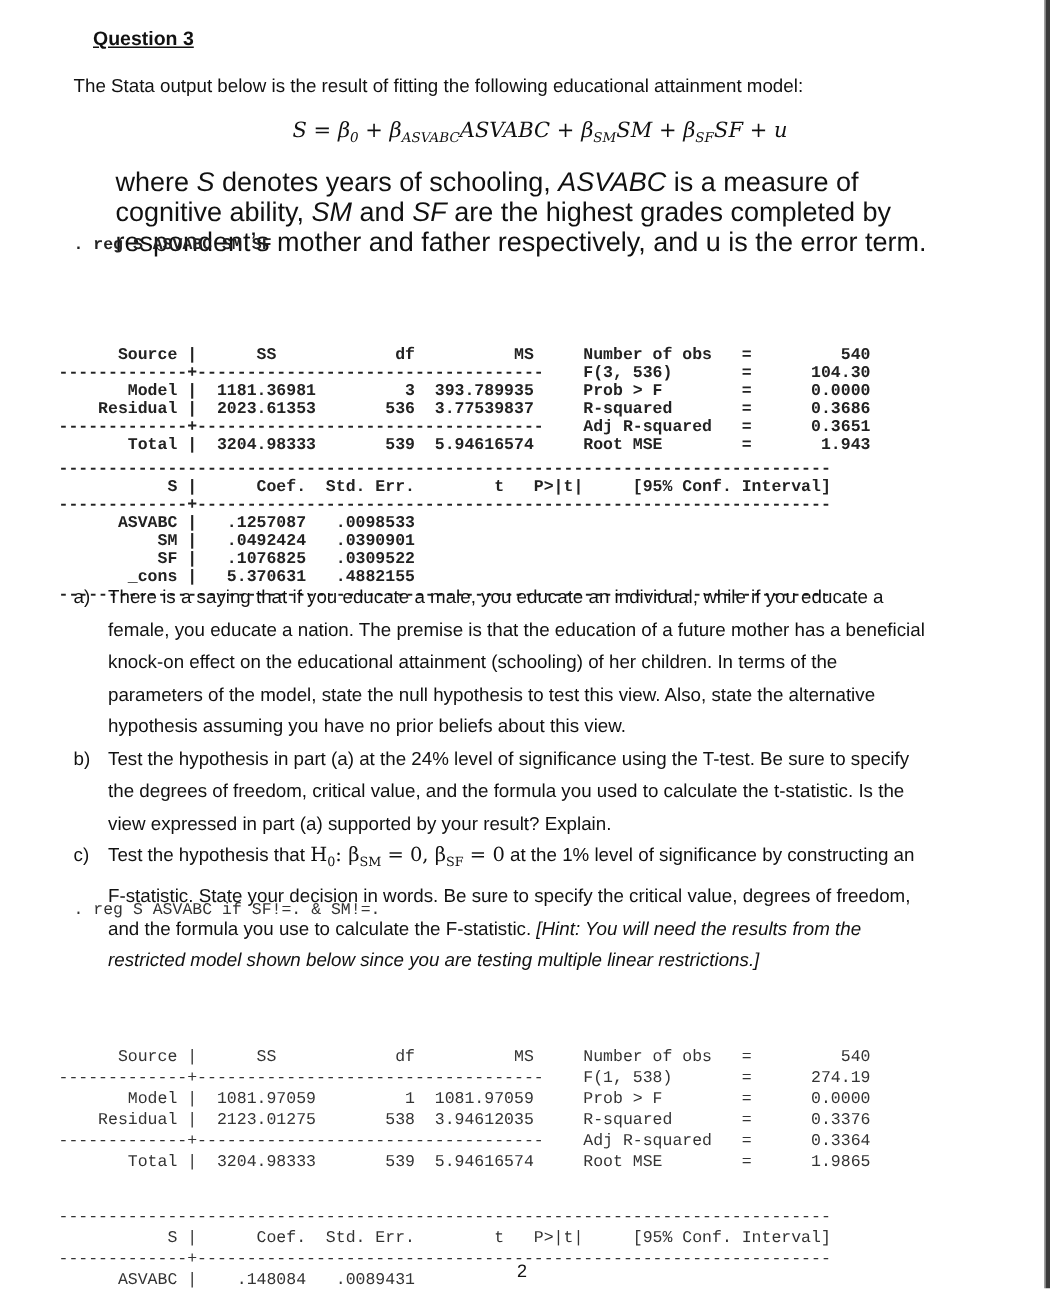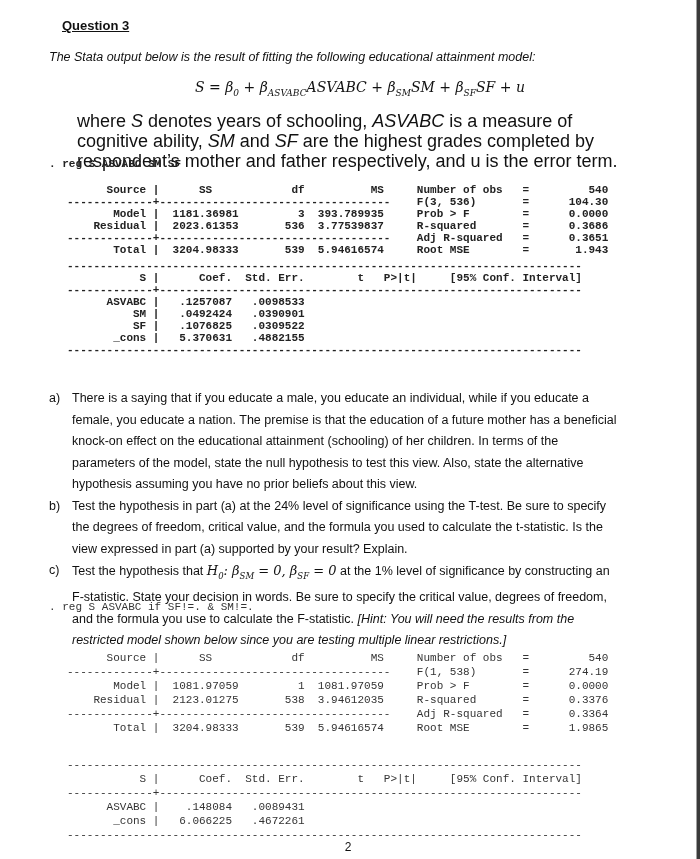--- a/index.html
+++ b/index.html
@@ -5,39 +5,39 @@
   html, body { margin: 0; padding: 0; }
   body {
     width: 700px; height: 859px; background: #ffffff; position: relative; overflow: hidden;
     font-family: "Liberation Sans", sans-serif; color: #111;
   }
   .rightbar { position: absolute; top: 0; right: 0; width: 3px; height: 859px; background: #3a3a3a; }
   .rightbar2 { position: absolute; top: 0; right: 3px; width: 1px; height: 859px; background: #a0a0a0; }
   .page { position: absolute; left: 0; top: 0; width: 696px; }
 
   .qtitle { position: absolute; left: 62px; top: 18px; font-size: 13px; font-weight: bold; text-decoration: underline; }
-  .intro { position: absolute; left: 49px; top: 50px; font-size: 12.5px; font-style: italic; }
+  .intro { position: absolute; left: 49px; top: 50px; font-size: 12.5px; }
   .eq { position: absolute; left: 0; width: 696px; top: 79px; text-align: center; font-family: "DejaVu Serif", serif; font-style: italic; font-size: 14px; padding-left: 12px; }
   .eq sub { font-size: 9px; font-style: italic; }
   .where { position: absolute; left: 49px; top: 111px; width: 570px; font-size: 18px; line-height: 20px; margin-left: 28px; }
   .where i { font-style: italic; }
 
   .mono { font-family: "Liberation Mono", monospace; font-size: 11px; white-space: pre; color: #222; letter-spacing: 0px; }
   .cmd { position: absolute; left: 49px; }
-  .blk { position: absolute; left: 67px; line-height: 12px; }
+  .blk { position: absolute; left: 39px; line-height: 12px; margin-top: 47px; }
   .cmd1 { top: 158px; font-weight: bold; }
   .blk1 { top: 184px; font-weight: bold; }
   .blk2 { top: 260px; font-weight: bold; }
 
   .questions { position: absolute; left: 49px; top: 388px; width: 570px; font-size: 12.5px; line-height: 21.5px; }
   .qitem { display: flex; }
   .qlabel { width: 23px; flex: none; }
   .qtext { flex: 1; }
   .qtext i { font-style: italic; }
-  .math { font-family: "DejaVu Serif", serif; font-style: italic; font-size: 13px; }
+  .math { font-family: "DejaVu Serif", serif; font-size: 13px; }
   .math sub { font-size: 8.5px; }
 
   .cmd2 { top: 601px; color: #333; }
   .blk3 { top: 651px; color: #333; line-height: 14px; }
   .blk4 { top: 758px; color: #333; line-height: 14px; }
 
   .pagenum { position: absolute; left: 0; width: 696px; top: 840px; text-align: center; font-size: 12px; }
 </style>
 </head>
 <body>

